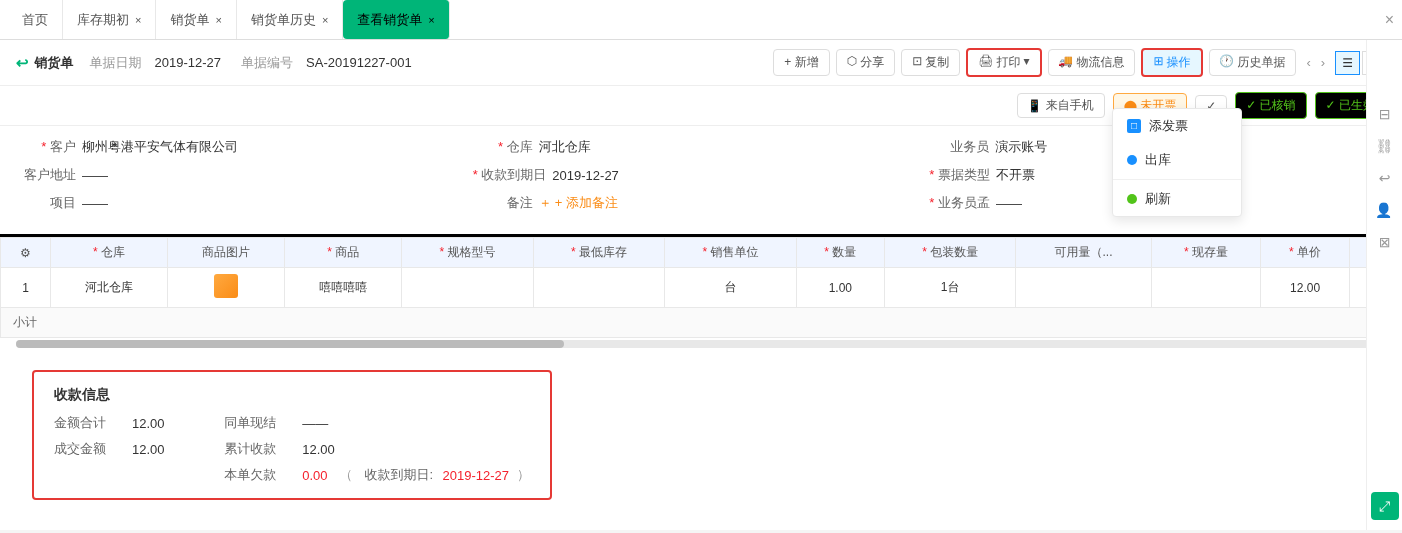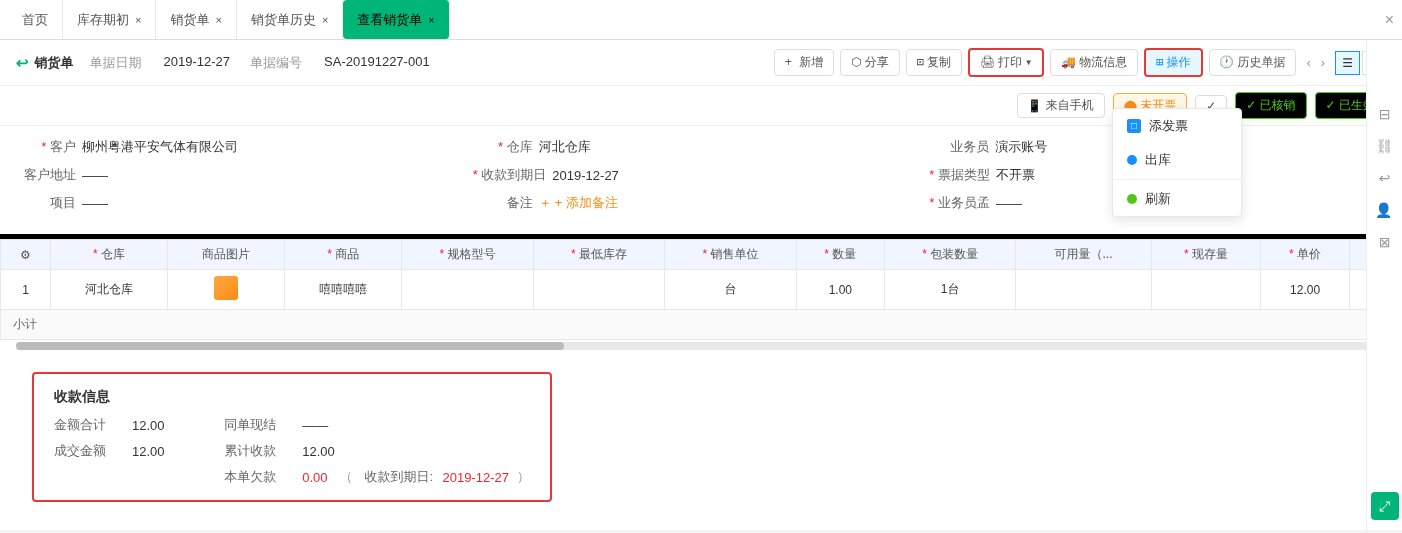--- a/index.html
+++ b/index.html
@@ -34,32 +34,32 @@
 
     
     .doc-header {
       display: flex; align-items: center;
       padding: 8px 16px; border-bottom: 1px solid #eee;
       gap: 16px;
     }
     .doc-title { display: flex; align-items: center; gap: 6px; font-weight: bold; color: #333; }
     .doc-title-icon { color: #00b578; font-size: 15px; }
     .doc-meta { display: flex; align-items: center; gap: 20px; flex: 1; font-size: 13px; }
-    .doc-meta-item { display: flex; gap: 22px; color: #666; }
+    .doc-meta-item { display: flex; align-items: center; gap: 13px; color: #666; }
     .doc-meta-item span.label { color: #999; }
     .doc-meta-item span.value { color: #333; }
 
     
     .doc-actions {
       display: flex; align-items: center; gap: 6px; margin-left: auto;
     }
     .btn-action {
-      display: flex; align-items: center; gap: 3px;
+      display: flex; gap: 3px;
       padding: 4px 10px; border: 1px solid #ddd; border-radius: 4px;
-      background: #fff; cursor: pointer; font-size: 12px; color: #555; font-family: Liberation Mono, monospace;
+      background: #fff; cursor: pointer; font-size: 12px; color: #555;
     }
     .btn-action.btn-operate {
       background: #e6f7ff; border-color: #1890ff; color: #1890ff;
     }
     .btn-status-green {
       background: #000000; border: 1px solid #52c41a; color: #52c41a;
       padding: 4px 10px; border-radius: 4px; font-size: 12px;
     }
     .nav-arrows { display: flex; align-items: center; gap: 2px; }
     .nav-arrow { cursor: pointer; color: #999; padding: 2px 4px; }
@@ -75,21 +75,21 @@
     }
     .btn-small {
       display: flex; align-items: center; gap: 3px;
       padding: 3px 10px; border: 1px solid #ddd; border-radius: 4px;
       background: #fff; cursor: pointer; font-size: 12px; color: #555;
     }
     .badge-orange { background: #fff7e6; border: 1px solid #ffa940; color: #fa8c16; }
 
     
     .form-section {
-      padding: 12px 16px; border-bottom: 5px solid #000000;
+      padding: 12px 16px; border-bottom: 3px solid #000000;
     }
     .form-row {
       display: flex; align-items: center; gap: 0; margin-bottom: 10px;
     }
     .form-field {
       display: flex; align-items: center; flex: 1; gap: 6px;
     }
     .form-label {
       color: #666; white-space: nowrap; min-width: 60px; text-align: right;
     }

